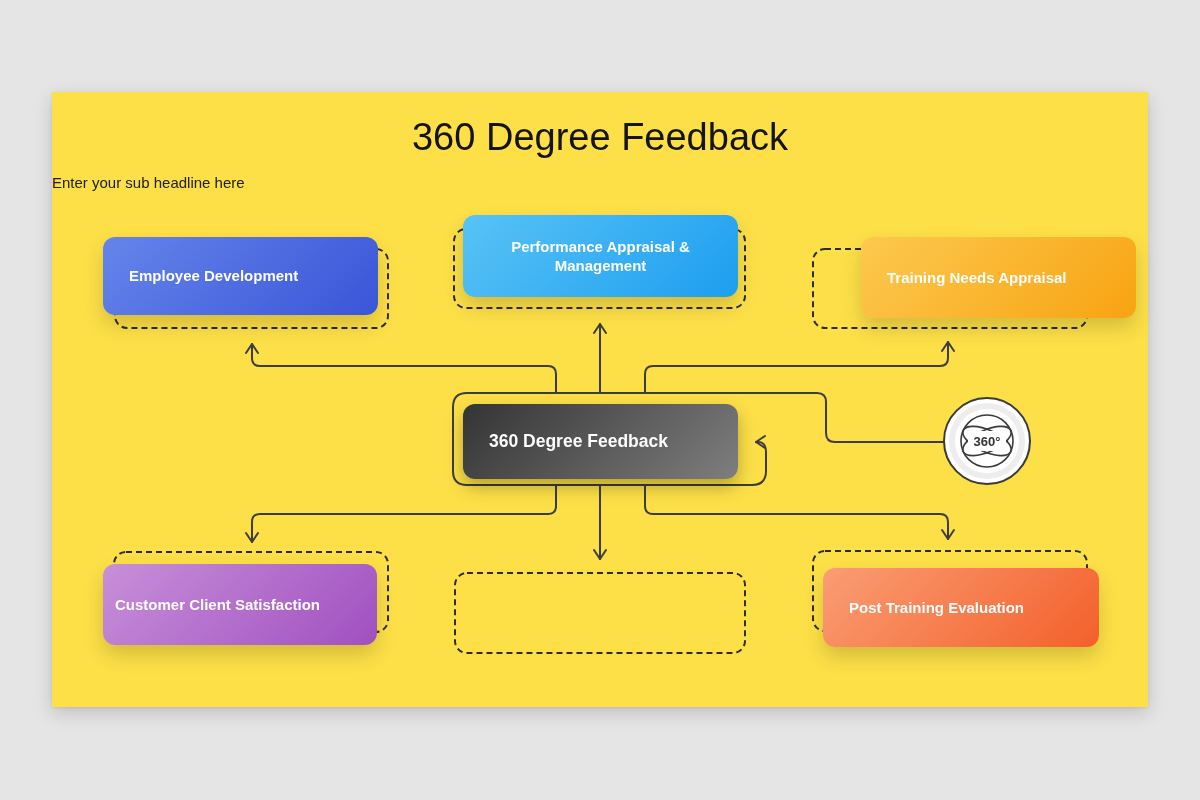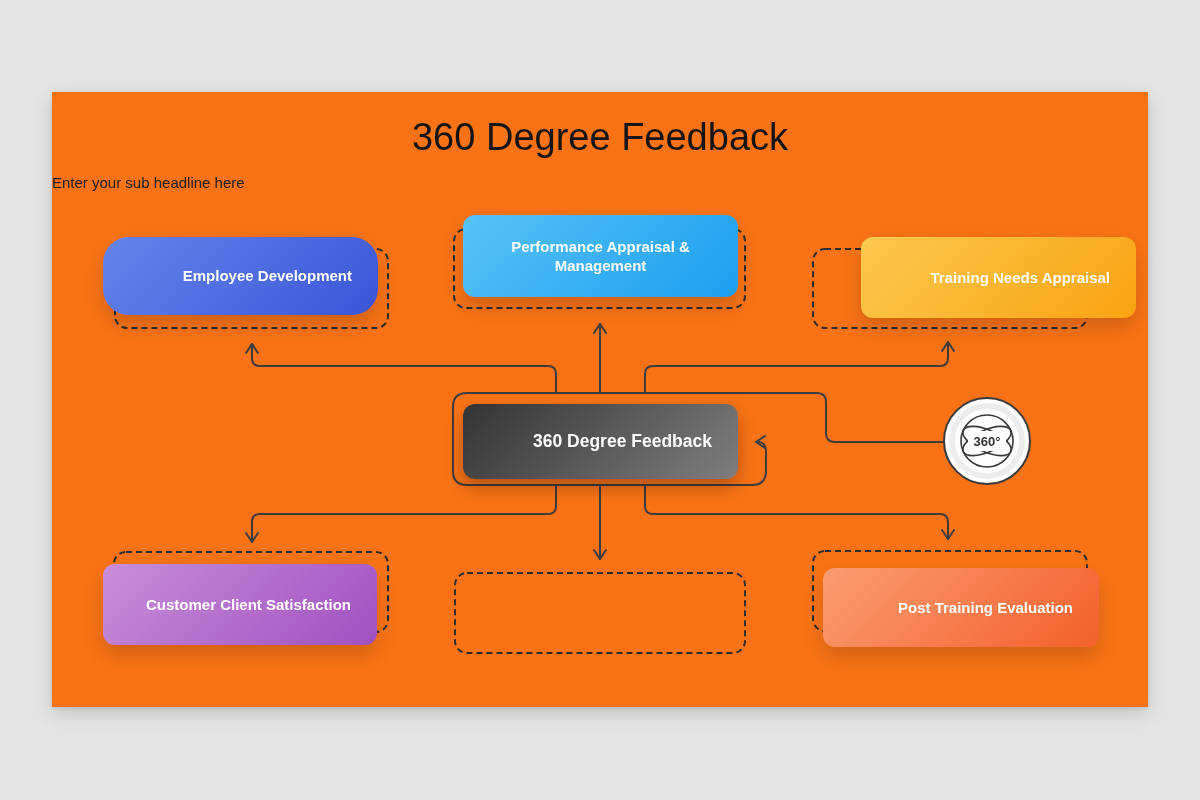--- a/index.html
+++ b/index.html
@@ -5,37 +5,37 @@
   * { margin:0; padding:0; box-sizing:border-box; }
   html,body { width:1200px; height:800px; }
   body {
     background:#e6e5e5;
     font-family:"Liberation Sans", sans-serif;
     position:relative;
     overflow:hidden;
   }
   .slide {
     position:absolute; left:52px; top:92px; width:1096px; height:615px;
-    background:#f97316;
+    background:#fde047;
     box-shadow:0 6px 18px rgba(0,0,0,.16), 0 1px 3px rgba(0,0,0,.08);
   }
   .title {
     position:absolute; top:24px; left:0; width:100%;
     text-align:center; font-size:38px; font-weight:500; color:#141414;
   }
   .subtitle {
     position:absolute; top:82px; left:0; width:100%;
     text-align:left; font-size:15px; font-weight:400; color:#202020;
   }
   .layer { position:absolute; left:0; top:0; width:1096px; height:615px; }
   svg.layer { z-index:0; }
   .node {
     position:absolute; z-index:1;
     border-radius:12px;
-    display:flex; align-items:center; justify-content:flex-end;
+    display:flex; align-items:center; justify-content:flex-start;
     text-align:center; padding:0 26px;
     color:#fdfdfd; font-size:15px; font-weight:bold; line-height:1.3;
     box-shadow:0 10px 20px rgba(0,0,0,.16);
   }
   
   .n-tl { left:51px;  top:145px; width:275px; height:78px; background:linear-gradient(135deg,#6585ea,#3a55d8); }
   .n-tc { left:411px; top:123px; width:275px; height:82px; background:linear-gradient(135deg,#58c3f6,#1d9ef0); }
   .n-tr { left:809px; top:145px; width:275px; height:81px; background:linear-gradient(135deg,#fcc94f,#f8a312); }
   .n-bl { left:51px;  top:472px; width:274px; height:81px; background:linear-gradient(135deg,#c88fd9,#a050c0); }
   .n-bc { left:412px; top:494px; width:273px; height:79px; background:linear-gradient(135deg,#fa4e95,#f0087a); }
@@ -87,21 +87,21 @@
       <g fill="none" stroke="#3a3a3a" stroke-width="1.6">
         <circle r="26"></circle>
         <ellipse rx="26" ry="11" transform="rotate(-24)"></ellipse>
         <ellipse rx="26" ry="11" transform="rotate(24)"></ellipse>
       </g>
       <rect x="-19" y="-10" width="38" height="20" rx="4" fill="#ffffff"></rect>
       <text text-anchor="middle" dy="4.5" font-size="13" font-weight="bold" fill="#333333">360°</text>
     </g>
   </svg>
 
-  <div class="node n-tl" data-grad="slide.nodes.0" style="background: linear-gradient(135deg, rgb(101, 133, 234), rgb(58, 85, 216)); border-radius: 26px;">
+  <div class="node n-tl" data-grad="slide.nodes.0" style="background: linear-gradient(135deg, rgb(101, 133, 234), rgb(58, 85, 216));">
     <span>Employee Development</span>
   </div>
   <div class="node n-tc" data-grad="slide.nodes.1" style="background: linear-gradient(135deg, rgb(88, 195, 246), rgb(29, 158, 240));">
     <span>Performance Appraisal &amp; Management</span>
   </div>
   <div class="node n-tr" data-grad="slide.nodes.2" style="background: linear-gradient(135deg, rgb(252, 201, 79), rgb(248, 163, 18));">
     <span>Training Needs Appraisal</span>
   </div>
   <div class="node n-bl" data-grad="slide.nodes.3" style="background: linear-gradient(135deg, rgb(200, 143, 217), rgb(160, 80, 192)); padding-left: 12px;">
     <span>Customer Client Satisfaction</span>

